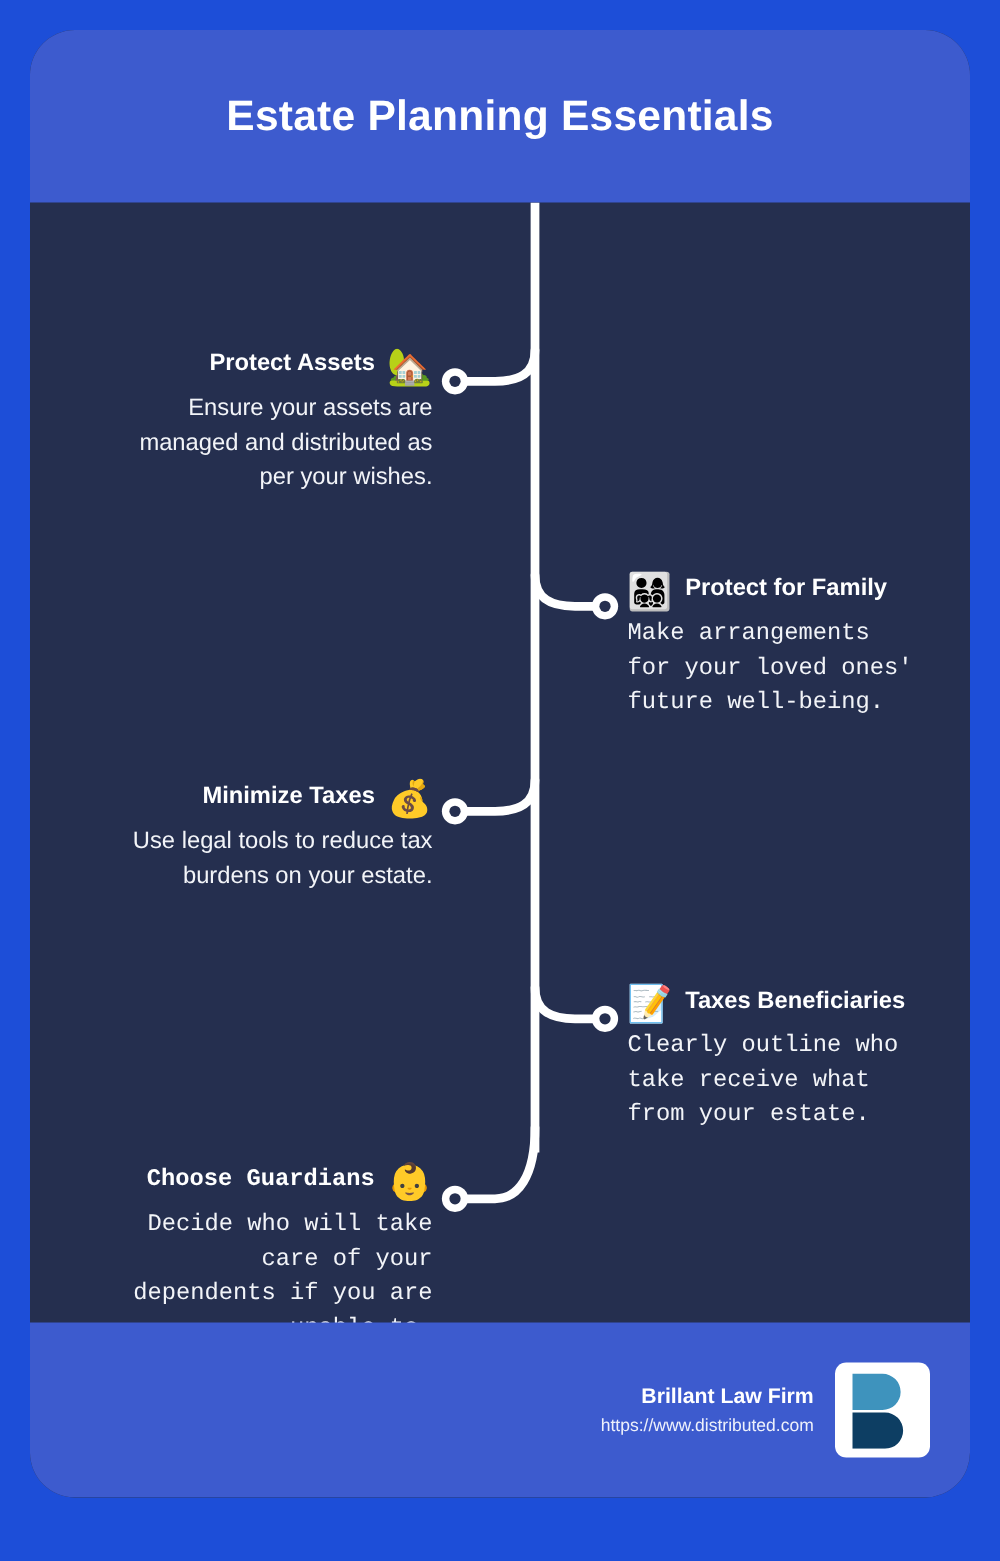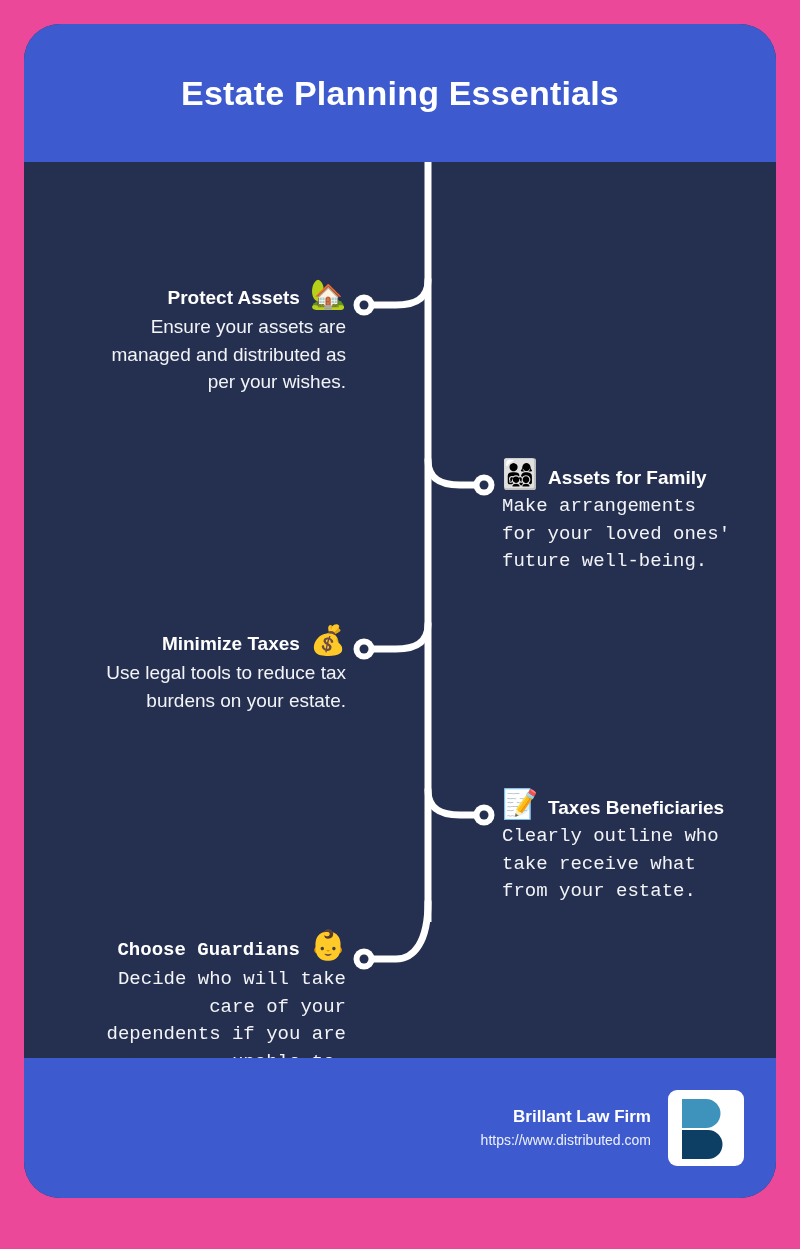--- a/index.html
+++ b/index.html
@@ -11,21 +11,21 @@
     height: 1249px;
     background: #1e2a45;
     font-family: "Liberation Sans", sans-serif;
     overflow: hidden;
   }
 
   #infographic {
     position: relative;
     width: 800px;
     height: 1249px;
-    background: #ec4899;
+    background: #1d4ed8;
   }
 
   
   .card {
     position: absolute;
     left: 24px;
     top: 24px;
     width: 752px;
     height: 1174px;
     background: #252f4f;
@@ -79,21 +79,21 @@
   .milestone.left {
     align-items: flex-end;
     text-align: right;
   }
   .milestone.right {
     align-items: flex-start;
     text-align: left;
   }
   .ms-head {
     display: flex;
-    align-items: flex-end;
+    align-items: flex-start;
     gap: 10px;
   }
   .milestone.left .ms-head { flex-direction: row; }
   .milestone.right .ms-head { flex-direction: row; }
   .ms-title {
     color: #ffffff;
     font-size: 19px;
     font-weight: bold;
     white-space: nowrap;
     line-height: 1.15;
@@ -195,21 +195,21 @@
         <div class="ms-head">
           <span class="ms-title">Protect Assets</span>
           <span class="ms-icon">🏡</span>
         </div>
         <div class="ms-desc">Ensure your assets are managed and distributed as per your wishes.</div>
       </div>
 
       <div class="milestone right" style="left: 478px; top: 298px; width: 250px;">
         <div class="ms-head">
           <span class="ms-icon">👨‍👩‍👧‍👦</span>
-          <span class="ms-title">Assets for Family</span>
+          <span class="ms-title">Protect for Family</span>
         </div>
         <div class="ms-desc">Make arrangements for your loved ones' future well-being.</div>
       </div>
 
       <div class="milestone left" style="right: 430px; top: 464px; width: 250px;">
         <div class="ms-head">
           <span class="ms-title">Minimize Taxes</span>
           <span class="ms-icon">💰</span>
         </div>
         <div class="ms-desc">Use legal tools to reduce tax burdens on your estate.</div>

